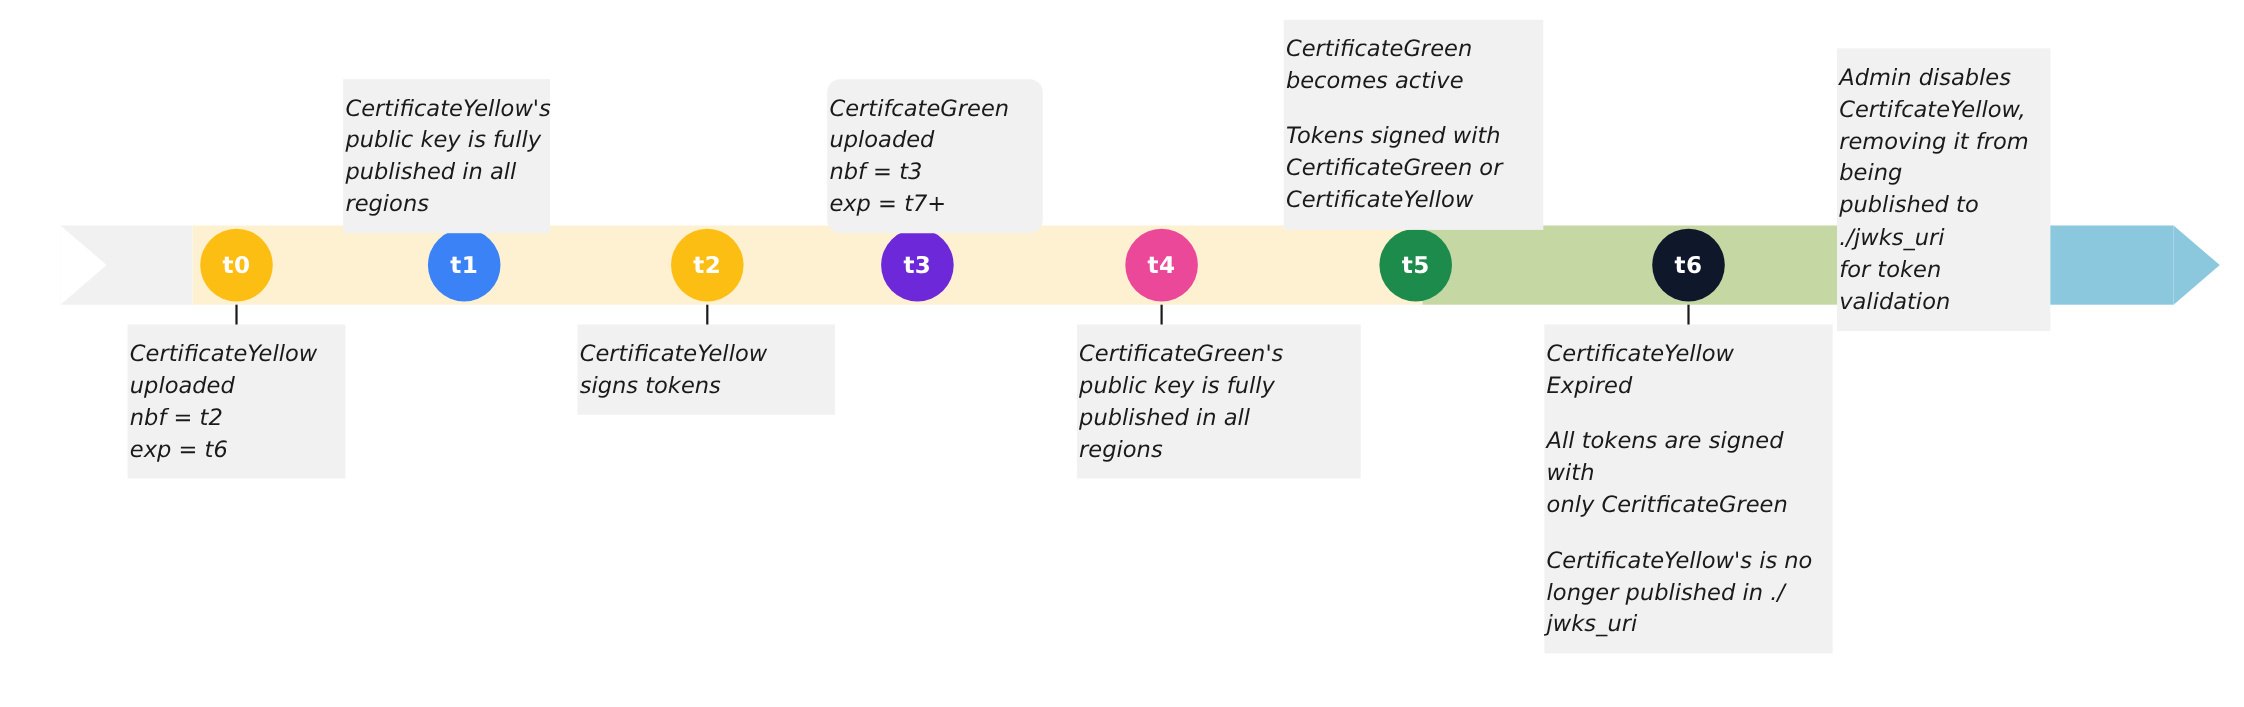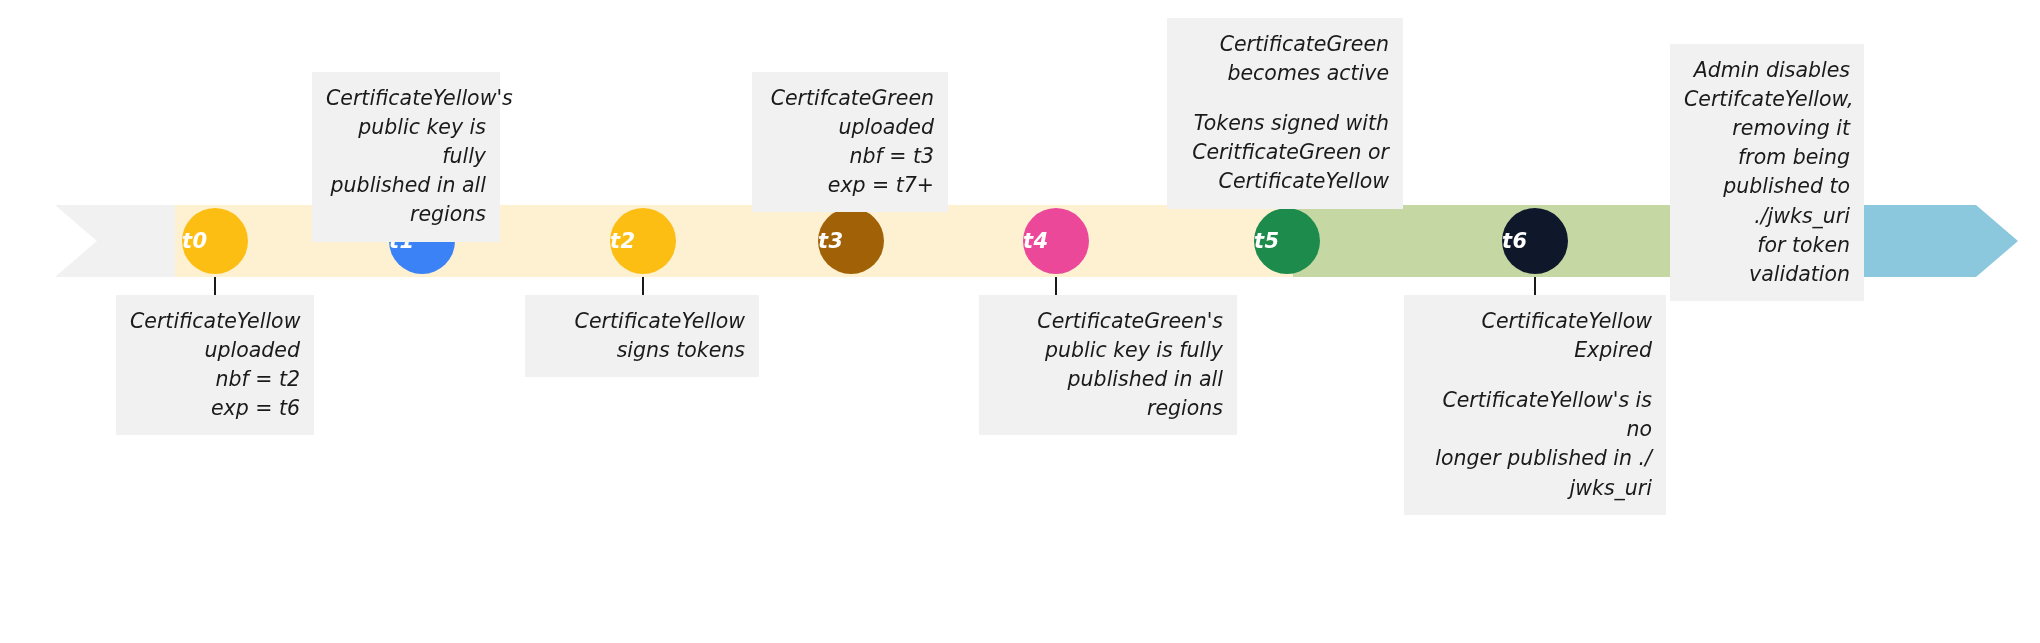--- a/index.html
+++ b/index.html
@@ -53,46 +53,45 @@
   }
 
   
   .node {
     position: absolute;
     width: 66px;
     height: 66px;
     border-radius: 50%;
     display: flex;
     align-items: center;
-    justify-content: flex-start;
+    justify-content: center;
     color: #ffffff;
-    font-style: italic;
     font-weight: bold;
     font-size: 21px;
     letter-spacing: 0.4px;
   }
 
   
   .stem {
     position: absolute;
     width: 2px;
     background: #1a1a1a;
   }
 
   
   .callout {
     position: absolute;
     background: #f1f1f1;
     color: #1a1a1a;
     font-style: italic;
     font-size: 20.5px;
     line-height: 1.42;
-    text-align: right;
+    text-align: left;
     box-sizing: border-box;
-    padding: 12px 14px;
+    padding: 12px 2px;
     white-space: pre-line;
   }
   .callout .para { margin: 0; }
   .callout .para + .para { margin-top: 21px; }
 </style>
 </head>
 <body>
 
 <div id="canvas">
 
@@ -108,21 +107,21 @@
   <div id="nodes-layer">
       <div class="node" style="left: 182px; top: 208px; background: rgb(253, 190, 20);">
         <span>t0</span>
       </div>
       <div class="node" style="left: 389px; top: 208px; background: #3b82f6;">
         <span>t1</span>
       </div>
       <div class="node" style="left: 610px; top: 208px; background: rgb(253, 190, 20);">
         <span>t2</span>
       </div>
-      <div class="node" style="left: 818px; top: 208px; background: #a16207;">
+      <div class="node" style="left: 801px; top: 208px; background: #6d28d9;">
         <span>t3</span>
       </div>
       <div class="node" style="left: 1023px; top: 208px; background: #ec4899;">
         <span>t4</span>
       </div>
       <div class="node" style="left: 1254px; top: 208px; background: rgb(29, 139, 76);">
         <span>t5</span>
       </div>
       <div class="node" style="left: 1502px; top: 208px; background: #0f172a;">
         <span>t6</span>
@@ -138,37 +137,38 @@
 exp = t6</div></div>
       <div class="stem" style="left: 214px; top: 277px; height: 18px;"></div>
       <div class="callout" style="left: 312px; top: 72px; width: 188px;"><div class="para">CertificateYellow's
 public key is fully
 published in all
 regions</div></div>
       <div class="stem" style="left: 421px; top: 212.438px; height: 0px;"></div>
       <div class="callout" style="left: 525px; top: 295px; width: 234px;"><div class="para">CertificateYellow
 signs tokens</div></div>
       <div class="stem" style="left: 642px; top: 277px; height: 18px;"></div>
-      <div class="callout" style="left: 752px; top: 72px; width: 196px;"><div class="para">CertifcateGreen
+      <div class="callout" style="left: 752px; top: 72px; width: 196px; border-radius: 12px;"><div class="para">CertifcateGreen
 uploaded
 nbf = t3
 exp = t7+</div></div>
       <div class="stem" style="left: 850px; top: 212.438px; height: 0px;"></div>
       <div class="callout" style="left: 979px; top: 295px; width: 258px;"><div class="para">CertificateGreen's
 public key is fully
 published in all
 regions</div></div>
       <div class="stem" style="left: 1055px; top: 277px; height: 18px;"></div>
       <div class="callout" style="left: 1167px; top: 18px; width: 236px;"><div class="para">CertificateGreen
 becomes active</div><div class="para">Tokens signed with
-CeritficateGreen or
+CertificateGreen or
 CertificateYellow</div></div>
       <div class="stem" style="left: 1286px; top: 208.547px; height: 0px;"></div>
       <div class="callout" style="left: 1404px; top: 295px; width: 262px;"><div class="para">CertificateYellow
-Expired</div><div class="para">CertificateYellow's is no
+Expired</div><div class="para">All tokens are signed with
+only CeritficateGreen</div><div class="para">CertificateYellow's is no
 longer published in ./
 jwks_uri</div></div>
       <div class="stem" style="left: 1534px; top: 277px; height: 18px;"></div>
       <div class="callout" style="left: 1670px; top: 44px; width: 194px;"><div class="para">Admin disables
 CertifcateYellow,
 removing it from being
 published to ./jwks_uri
 for token validation</div></div>
       <div class="stem" style="left: 1788px; top: 271.766px; height: 0px;"></div>
     </div>

